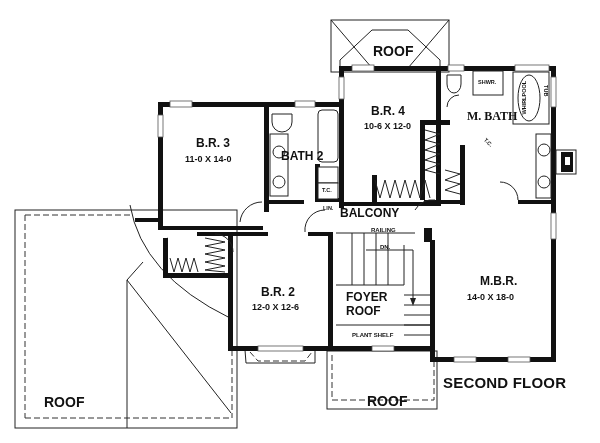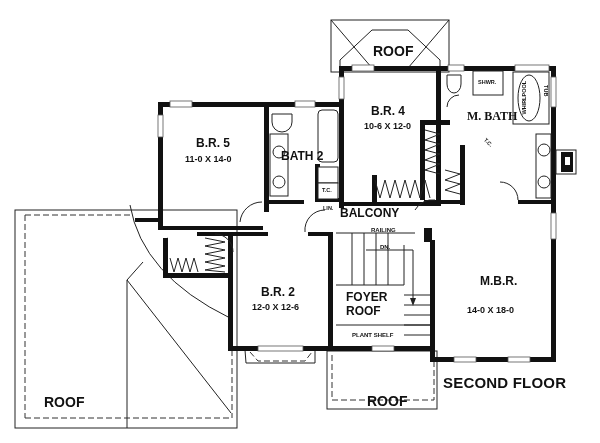--- a/index.html
+++ b/index.html
@@ -165,40 +165,40 @@
 
     <path class="thin" d="M240,222 a22,22 0 0 1 22,-20"></path>
     <path class="thin" d="M305,232 a20,20 0 0 1 20,-22"></path>
     <path class="thin" d="M233,252 a18,18 0 0 0 -18,-18"></path>
     <path class="thin" d="M415,210 a20,20 0 0 1 20,-10"></path>
     <path class="thin" d="M518,200 a18,18 0 0 0 -18,-18"></path>
     <path class="thin" d="M459,95 a12,12 0 0 0 -12,12"></path>
   </g>
 </svg>
 
-<div class="lbl room-name" style="left:196px;top:137px;">B.R. 5</div>
+<div class="lbl room-name" style="left:196px;top:137px;">B.R. 3</div>
 <div class="lbl room-dim" style="left:185px;top:155px;">11-0 X 14-0</div>
 
 <div class="lbl room-name" style="left:281px;top:127px;margin-top:23px;">BATH 2</div>
 
 <div class="lbl room-name" style="left:371px;top:105px;">B.R. 4</div>
 <div class="lbl room-dim" style="left:364px;top:122px;">10-6 X 12-0</div>
 
 <div class="lbl room-name" style="left:467px;top:110px;font-family:Liberation Serif, serif;">M. BATH</div>
 
 <div class="lbl room-name" style="left:340px;top:207px;">BALCONY</div>
 
 <div class="lbl room-name" style="left:261px;top:286px;">B.R. 2</div>
 <div class="lbl room-dim" style="left:252px;top:303px;">12-0 X 12-6</div>
 
 <div class="lbl room-name" style="left:346px;top:291px;">FOYER</div>
 <div class="lbl room-name" style="left:346px;top:305px;">ROOF</div>
 
 <div class="lbl room-name" style="left:480px;top:275px;">M.B.R.</div>
-<div class="lbl room-dim" style="left:467px;top:306px;">14-0 X 18-0</div>
+<div class="lbl room-dim" style="left:467px;top:293px;">14-0 X 18-0</div>
 
 <div class="lbl tiny" style="left:322px;top:188px;">T.C.</div>
 <div class="lbl tiny" style="left:323px;top:206px;">LIN.</div>
 <div class="lbl tiny" style="left:478px;top:80px;">SHWR.</div>
 <div class="lbl tiny" style="left:508px;top:95px;transform:rotate(-90deg);">WHIRLPOOL</div>
 <div class="lbl tiny" style="left:540px;top:88px;transform:rotate(90deg);">TUB</div>
 <div class="lbl tiny" style="left:483px;top:140px;transform:rotate(45deg);">T.C.</div>
 <div class="lbl tiny" style="left:160px;top:242px;transform:rotate(-90deg);">S.SH.</div>
 <div class="lbl small" style="left:371px;top:227px;">RAILING</div>
 <div class="lbl small" style="left:380px;top:244px;">DN.</div>

